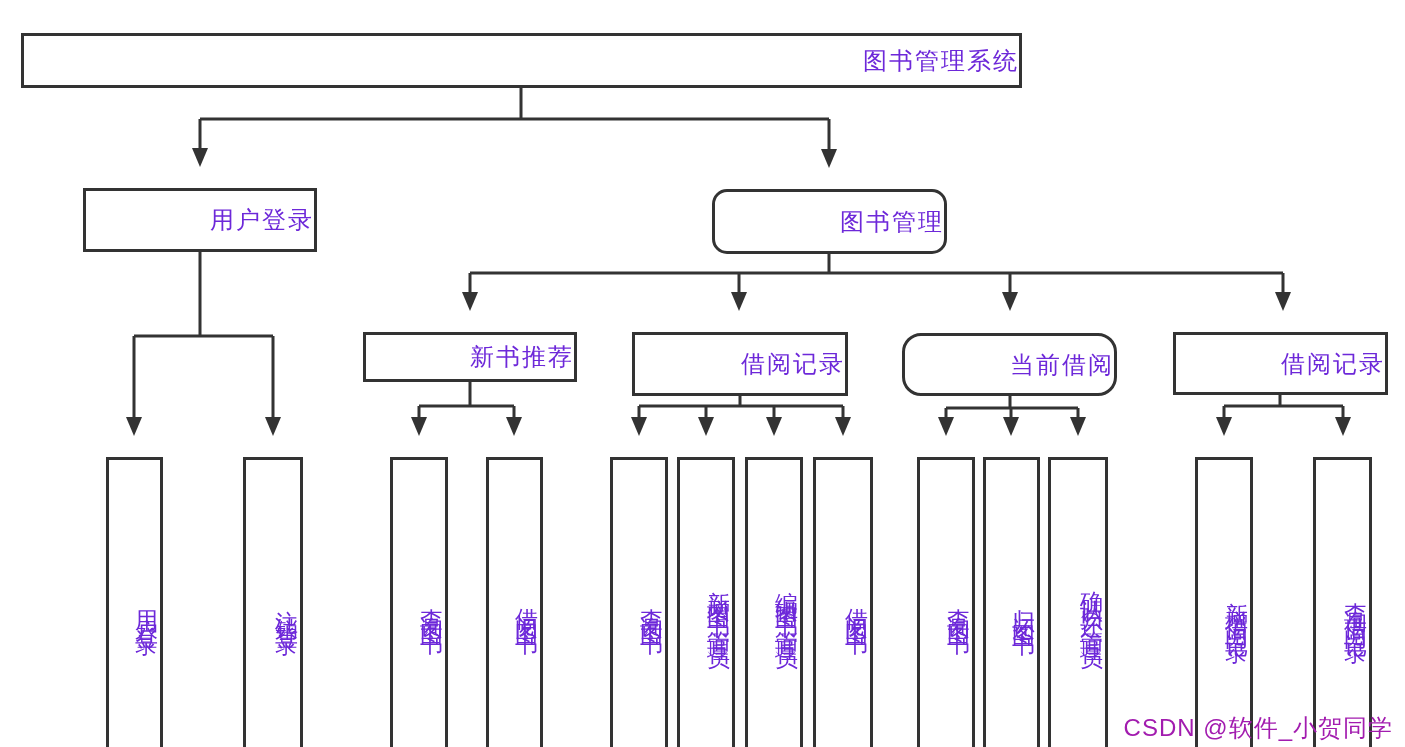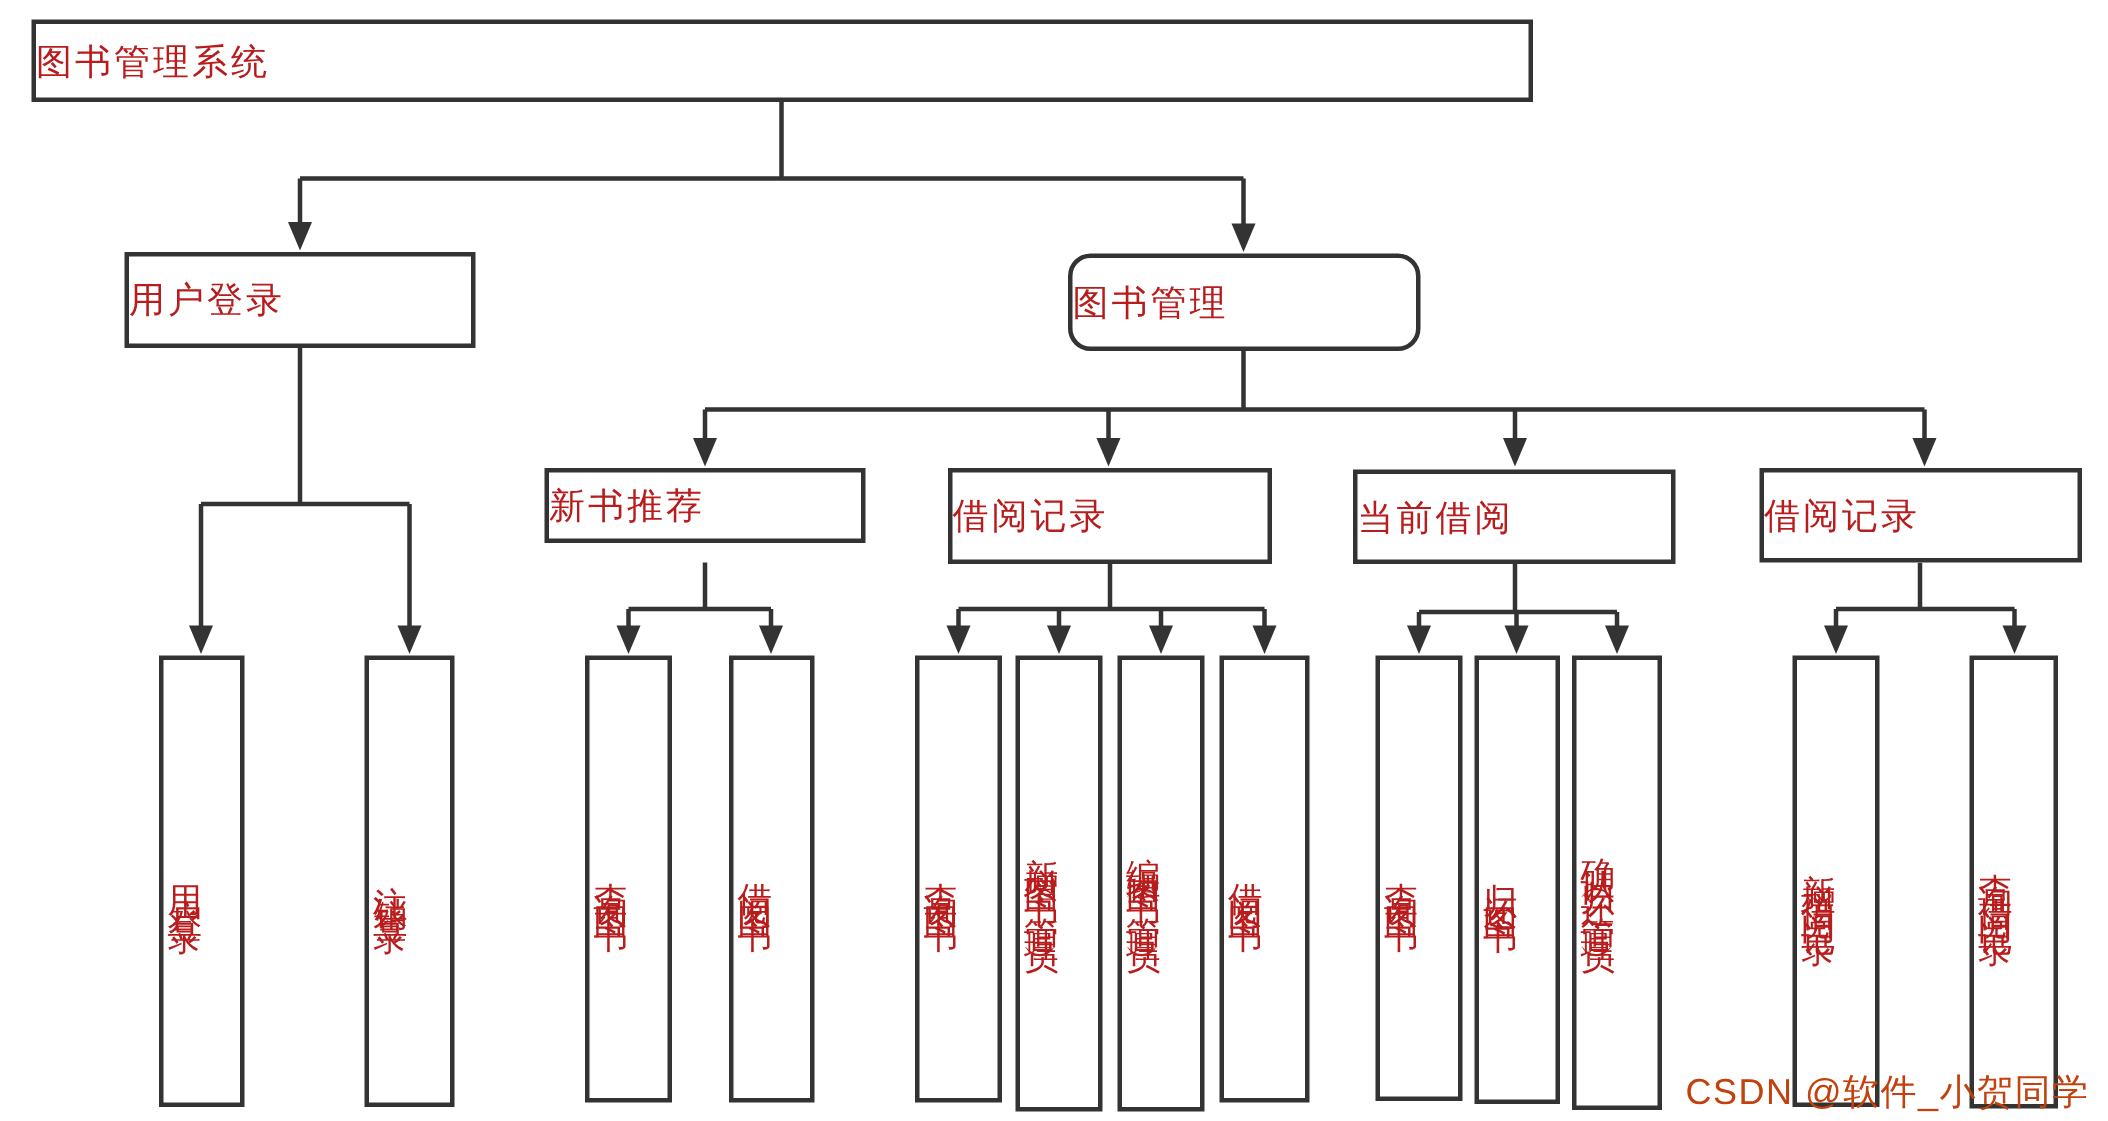--- a/index.html
+++ b/index.html
@@ -20,44 +20,45 @@
     left: 0;
     top: 0;
     width: 1405px;
     height: 747px;
   }
   .node {
     position: absolute;
     box-sizing: border-box;
     border: 3px solid #333333;
     background: #ffffff;
-    color: #b91c1c;
+    color: #6d28d9;
     display: flex;
     align-items: center;
-    justify-content: flex-start;
+    justify-content: flex-end;
+    margin-top: 20px;
   }
   .hbox {
     font-size: 24px;
     letter-spacing: 2px;
     white-space: nowrap;
   }
   .vbox span {
     writing-mode: vertical-rl;
     text-orientation: mixed;
     font-size: 23px;
     letter-spacing: 8px;
     line-height: 1.2;
     white-space: nowrap;
   }
   .watermark {
     position: absolute;
     right: 12px;
     top: 712px;
     font-size: 24px;
-    color: #c2410c;
+    color: #a21caf;
     letter-spacing: 1px;
     white-space: nowrap;
     pointer-events: none;
   }
 </style>
 </head>
 <body>
 
 <div id="canvas">
 
@@ -100,21 +101,21 @@
   <div class="node hbox" style="left:712px; top:169px; width:235px; height:65px;border-radius:15px;">
       <span>图书管理</span>
     </div>
 
   <div class="node hbox" style="left:363px; top:312px; width:214px; height:50px;">
       <span>新书推荐</span>
     </div>
   <div class="node hbox" style="left:632px; top:312px; width:216px; height:64px;">
       <span>借阅记录</span>
     </div>
-  <div class="node hbox" style="left:902px; top:313px; width:215px; height:63px;">
+  <div class="node hbox" style="left:902px; top:313px; width:215px; height:63px;border-radius:19px;">
       <span>当前借阅</span>
     </div>
   <div class="node hbox" style="left:1173px; top:312px; width:215px; height:63px;">
       <span>借阅记录</span>
     </div>
 
   <div class="node vbox" style="left:106px; top:437px; width:57px; height:301px;">
       <span>用户登录</span>
     </div>
   <div class="node vbox" style="left:243px; top:437px; width:60px; height:301px;">

